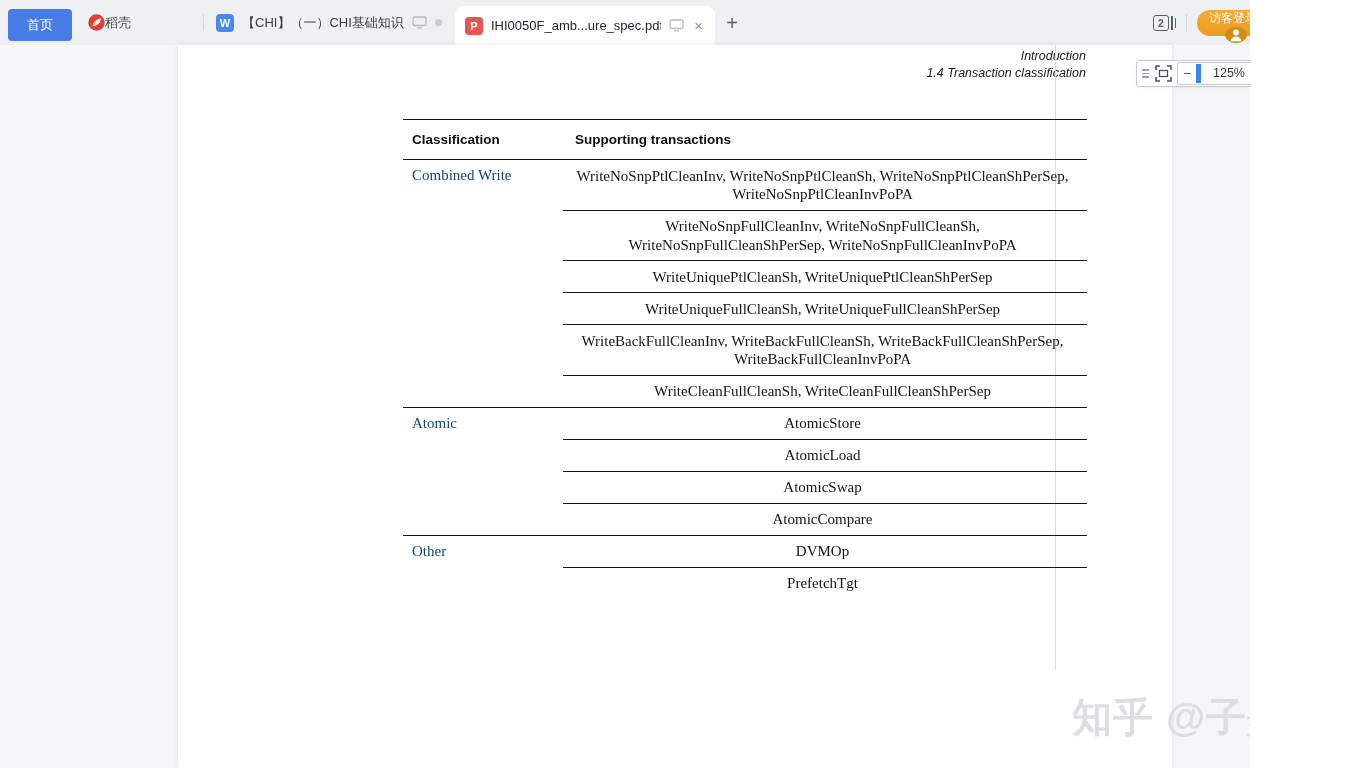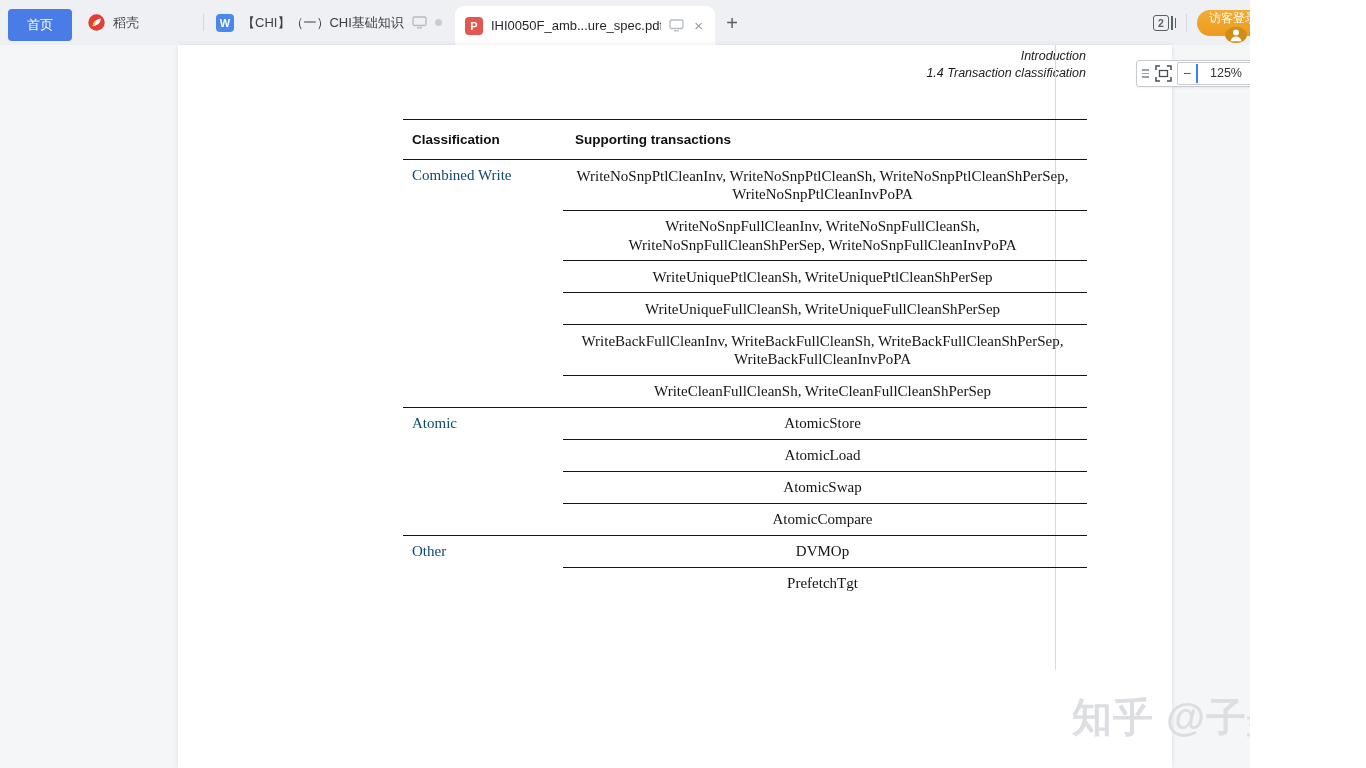--- a/index.html
+++ b/index.html
@@ -4,21 +4,21 @@
 <style>
   html,body{margin:0;padding:0;}
   body{font-family:"Liberation Sans",sans-serif;}
   .screen{position:relative;width:1250px;height:768px;overflow:hidden;background:#f5f6f8;}
 
   
   .tabbar{position:absolute;top:0;left:0;width:1366px;height:45px;background:#eef0f3;}
   .home-btn{position:absolute;left:8px;top:9px;width:64px;height:32px;background:var(--accent-blue,#4a7ce8);
     border-radius:4px;color:#fff;font-size:13px;display:flex;align-items:center;justify-content:center;cursor:default;}
   .tab{position:absolute;top:0;height:45px;display:flex;align-items:center;box-sizing:border-box;}
-  .tab-docer{left:76px;width:122px;padding:0 12px;gap:8px;}
+  .tab-docer{left:76px;width:122px;padding:0 12px;gap:0;}
   .tab-docer .label{font-size:13px;color:#40454b;}
   .vsep{position:absolute;left:203px;top:14px;width:1px;height:17px;background:#d4d7db;}
   .tab-doc{left:206px;width:246px;padding:0 10px;gap:8px;}
   .tab-title{font-size:13px;color:#3a3f45;white-space:nowrap;overflow:hidden;flex:1;}
   .sq-icon{width:18px;height:18px;border-radius:4px;color:#fff;font-size:11px;font-weight:bold;
     display:flex;align-items:center;justify-content:center;flex:none;}
   .w-icon{background:var(--wps-blue,#4c87ee);}
   .p-icon{background:var(--pdf-red,#e4574e);}
   .dot{width:7px;height:7px;border-radius:50%;background:#c9ccd1;flex:none;}
   .tab-active{left:455px;top:6px;height:39px;width:260px;background:#fff;border-radius:9px 9px 0 0;padding:0 10px;gap:8px;}
@@ -68,21 +68,21 @@
   
   .pdf-toolbar{position:absolute;left:1136px;top:15px;width:198px;height:27px;background:#fff;
     border:1px solid #c7cbd0;border-radius:3px;display:flex;align-items:center;box-sizing:border-box;
     padding:0 4px;z-index:6;box-shadow:0 1px 2px rgba(0,0,0,.06);}
   .hamb{display:flex;flex-direction:column;gap:2px;margin:0 4px 0 1px;}
   .hamb i{display:block;width:7px;height:1.5px;background:#9aa0a6;}
   .fit{display:flex;margin:0 5px 0 2px;}
   .zoom-group{display:flex;align-items:center;height:21px;border:1px solid #c7cbd0;border-radius:2px;margin-right:7px;}
   .zbtn{width:18px;text-align:center;font-size:14px;color:#555;line-height:19px;}
   .zlevel{width:56px;text-align:center;font-size:12.5px;color:#333;line-height:19px;
-    border-left:2px solid #3b82f6;border-right:1px solid #e6e8ea;}
+    border-left:5px solid #3b82f6;border-right:1px solid #e6e8ea;}
   .exit-fs{font-size:12.5px;color:#333;white-space:nowrap;}
 
   
   .scrollbar{position:absolute;right:0;top:0;width:16px;height:723px;background:#f1f2f4;}
   .sb-arrow{position:absolute;top:7px;left:4px;width:0;height:0;border-left:4px solid transparent;
     border-right:4px solid transparent;border-bottom:5px solid #a7abb1;}
   .sb-thumb{position:absolute;top:45px;left:3px;width:10px;height:46px;background:#d6d9dd;border-radius:5px;}
 </style>
 </head>
 <body>

